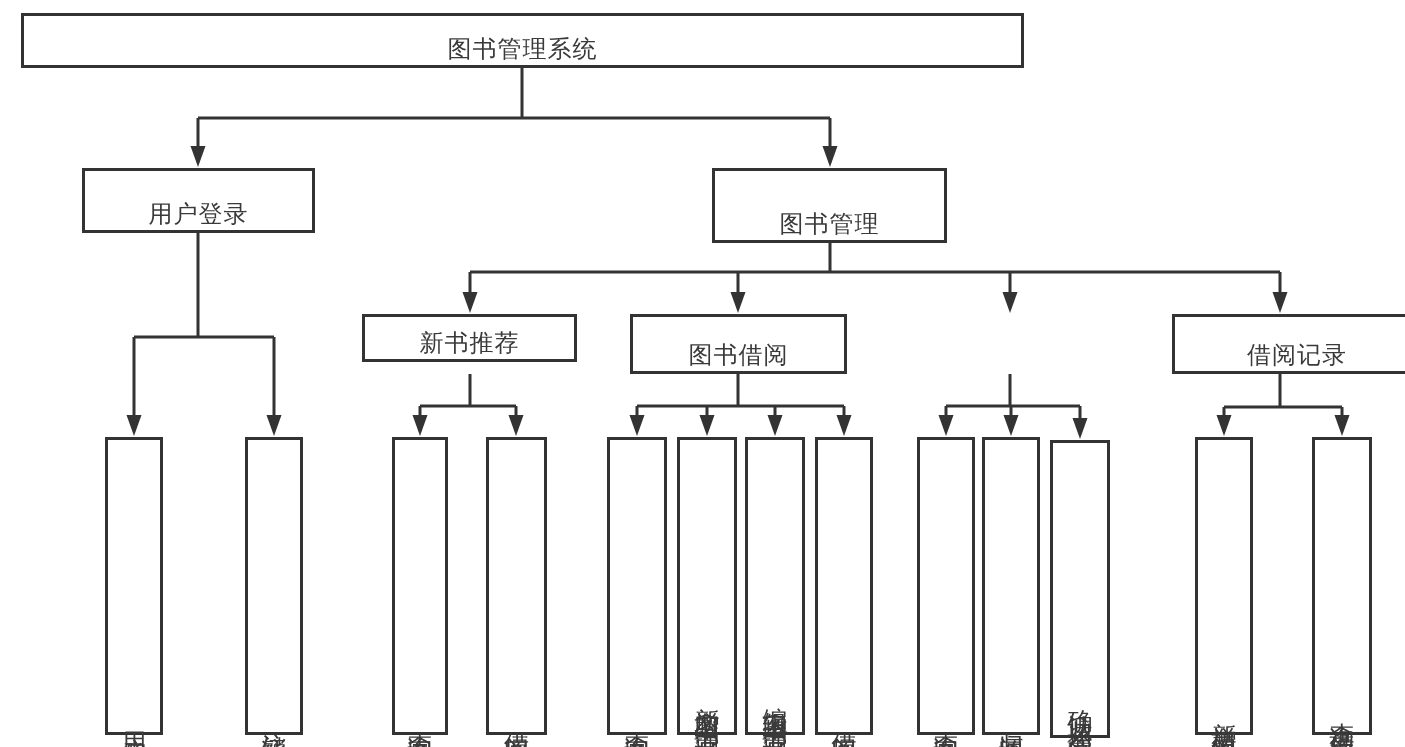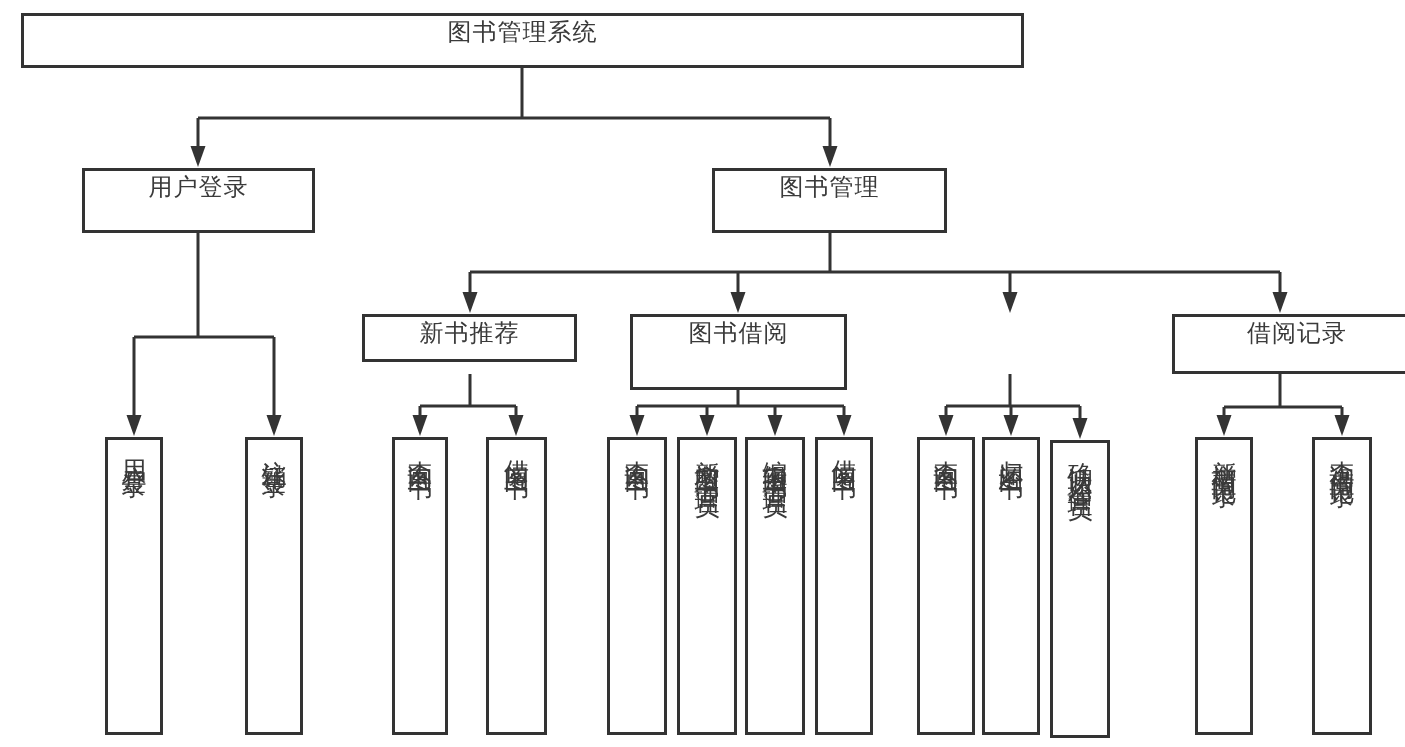--- a/index.html
+++ b/index.html
@@ -14,21 +14,21 @@
     background:var(--color-background);
     font-family:"Liberation Sans","DejaVu Sans",sans-serif;
     color:var(--color-text);
   }
   .conn-svg{position:absolute;left:0;top:0;z-index:1;}
   .conn{fill:none;stroke:var(--color-line);stroke-width:3;}
   .ah{fill:var(--color-line);stroke:none;}
   .box{
     position:absolute;z-index:2;box-sizing:border-box;
     background:#fff;border:3px solid var(--color-line);
-    display:flex;align-items:flex-start;justify-content:center;
+    display:flex;align-items:flex-end;justify-content:center;
   }
   .hnode span{font-size:24px;letter-spacing:1px;white-space:nowrap;}
   .leaf .vtext{
     writing-mode:vertical-rl;text-orientation:mixed;
     font-size:25px;letter-spacing:5px;line-height:1;
   }
   .watermark{
     position:absolute;right:15px;bottom:7px;z-index:5;
     font-size:20px;letter-spacing:1px;white-space:nowrap;
     color:var(--color-watermark);
@@ -71,28 +71,28 @@
     </g>
   </svg>
 
   <div class="box hnode" style="left:21px;top:13px;width:1003px;height:55px">
     <span>图书管理系统</span>
   </div>
 
   <div class="box hnode" style="left:82px;top:168px;width:233px;height:65px">
     <span>用户登录</span>
   </div>
-  <div class="box hnode" style="left:712px;top:168px;width:235px;height:65px">
+  <div class="box hnode" style="left:712px;top:168px;width:235px;height:75px">
     <span>图书管理</span>
   </div>
 
   <div class="box hnode" style="left:362px;top:314px;width:215px;height:48px">
     <span>新书推荐</span>
   </div>
-  <div class="box hnode" style="left:630px;top:314px;width:217px;height:76px">
+  <div class="box hnode" style="left:630px;top:314px;width:217px;height:60px">
     <span>图书借阅</span>
   </div>
   <div class="box hnode" style="left:1172px;top:314px;width:250px;height:60px">
     <span>借阅记录</span>
   </div>
 
   <div class="box leaf" style="left:105px;top:437px;width:58px;height:298px">
     <span class="vtext">用户登录</span>
   </div>
   <div class="box leaf" style="left:245px;top:437px;width:58px;height:298px">

